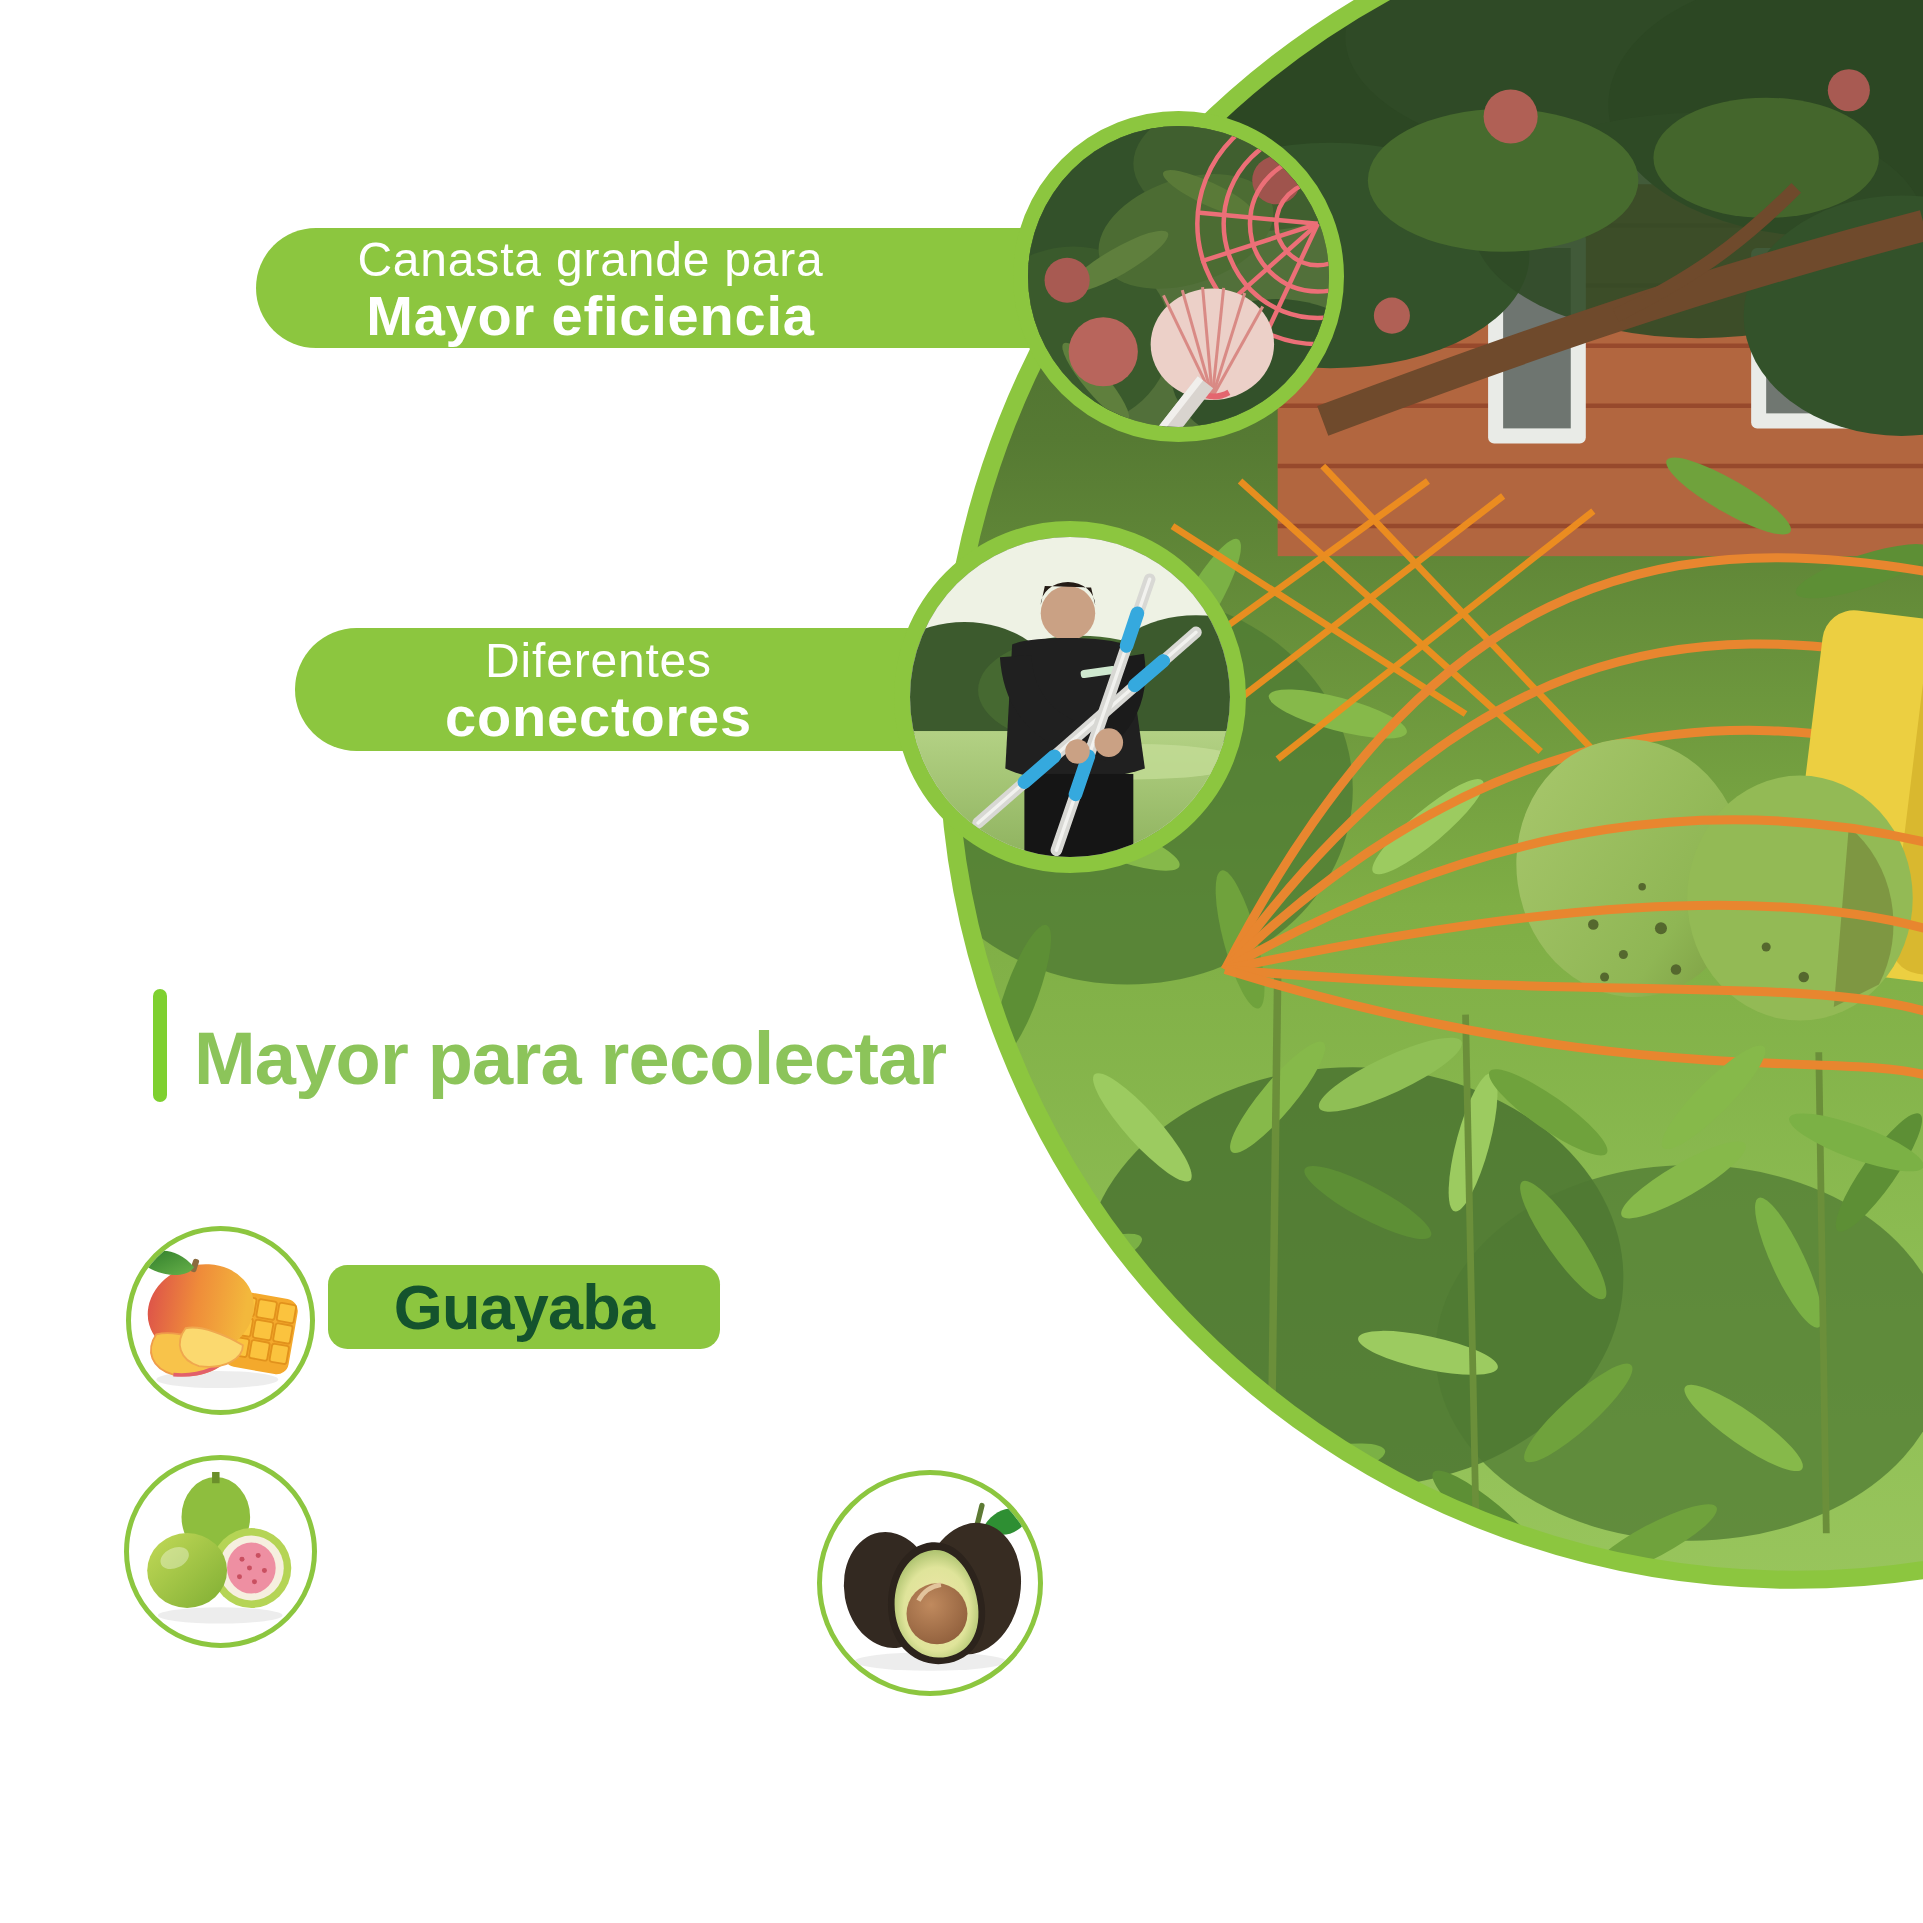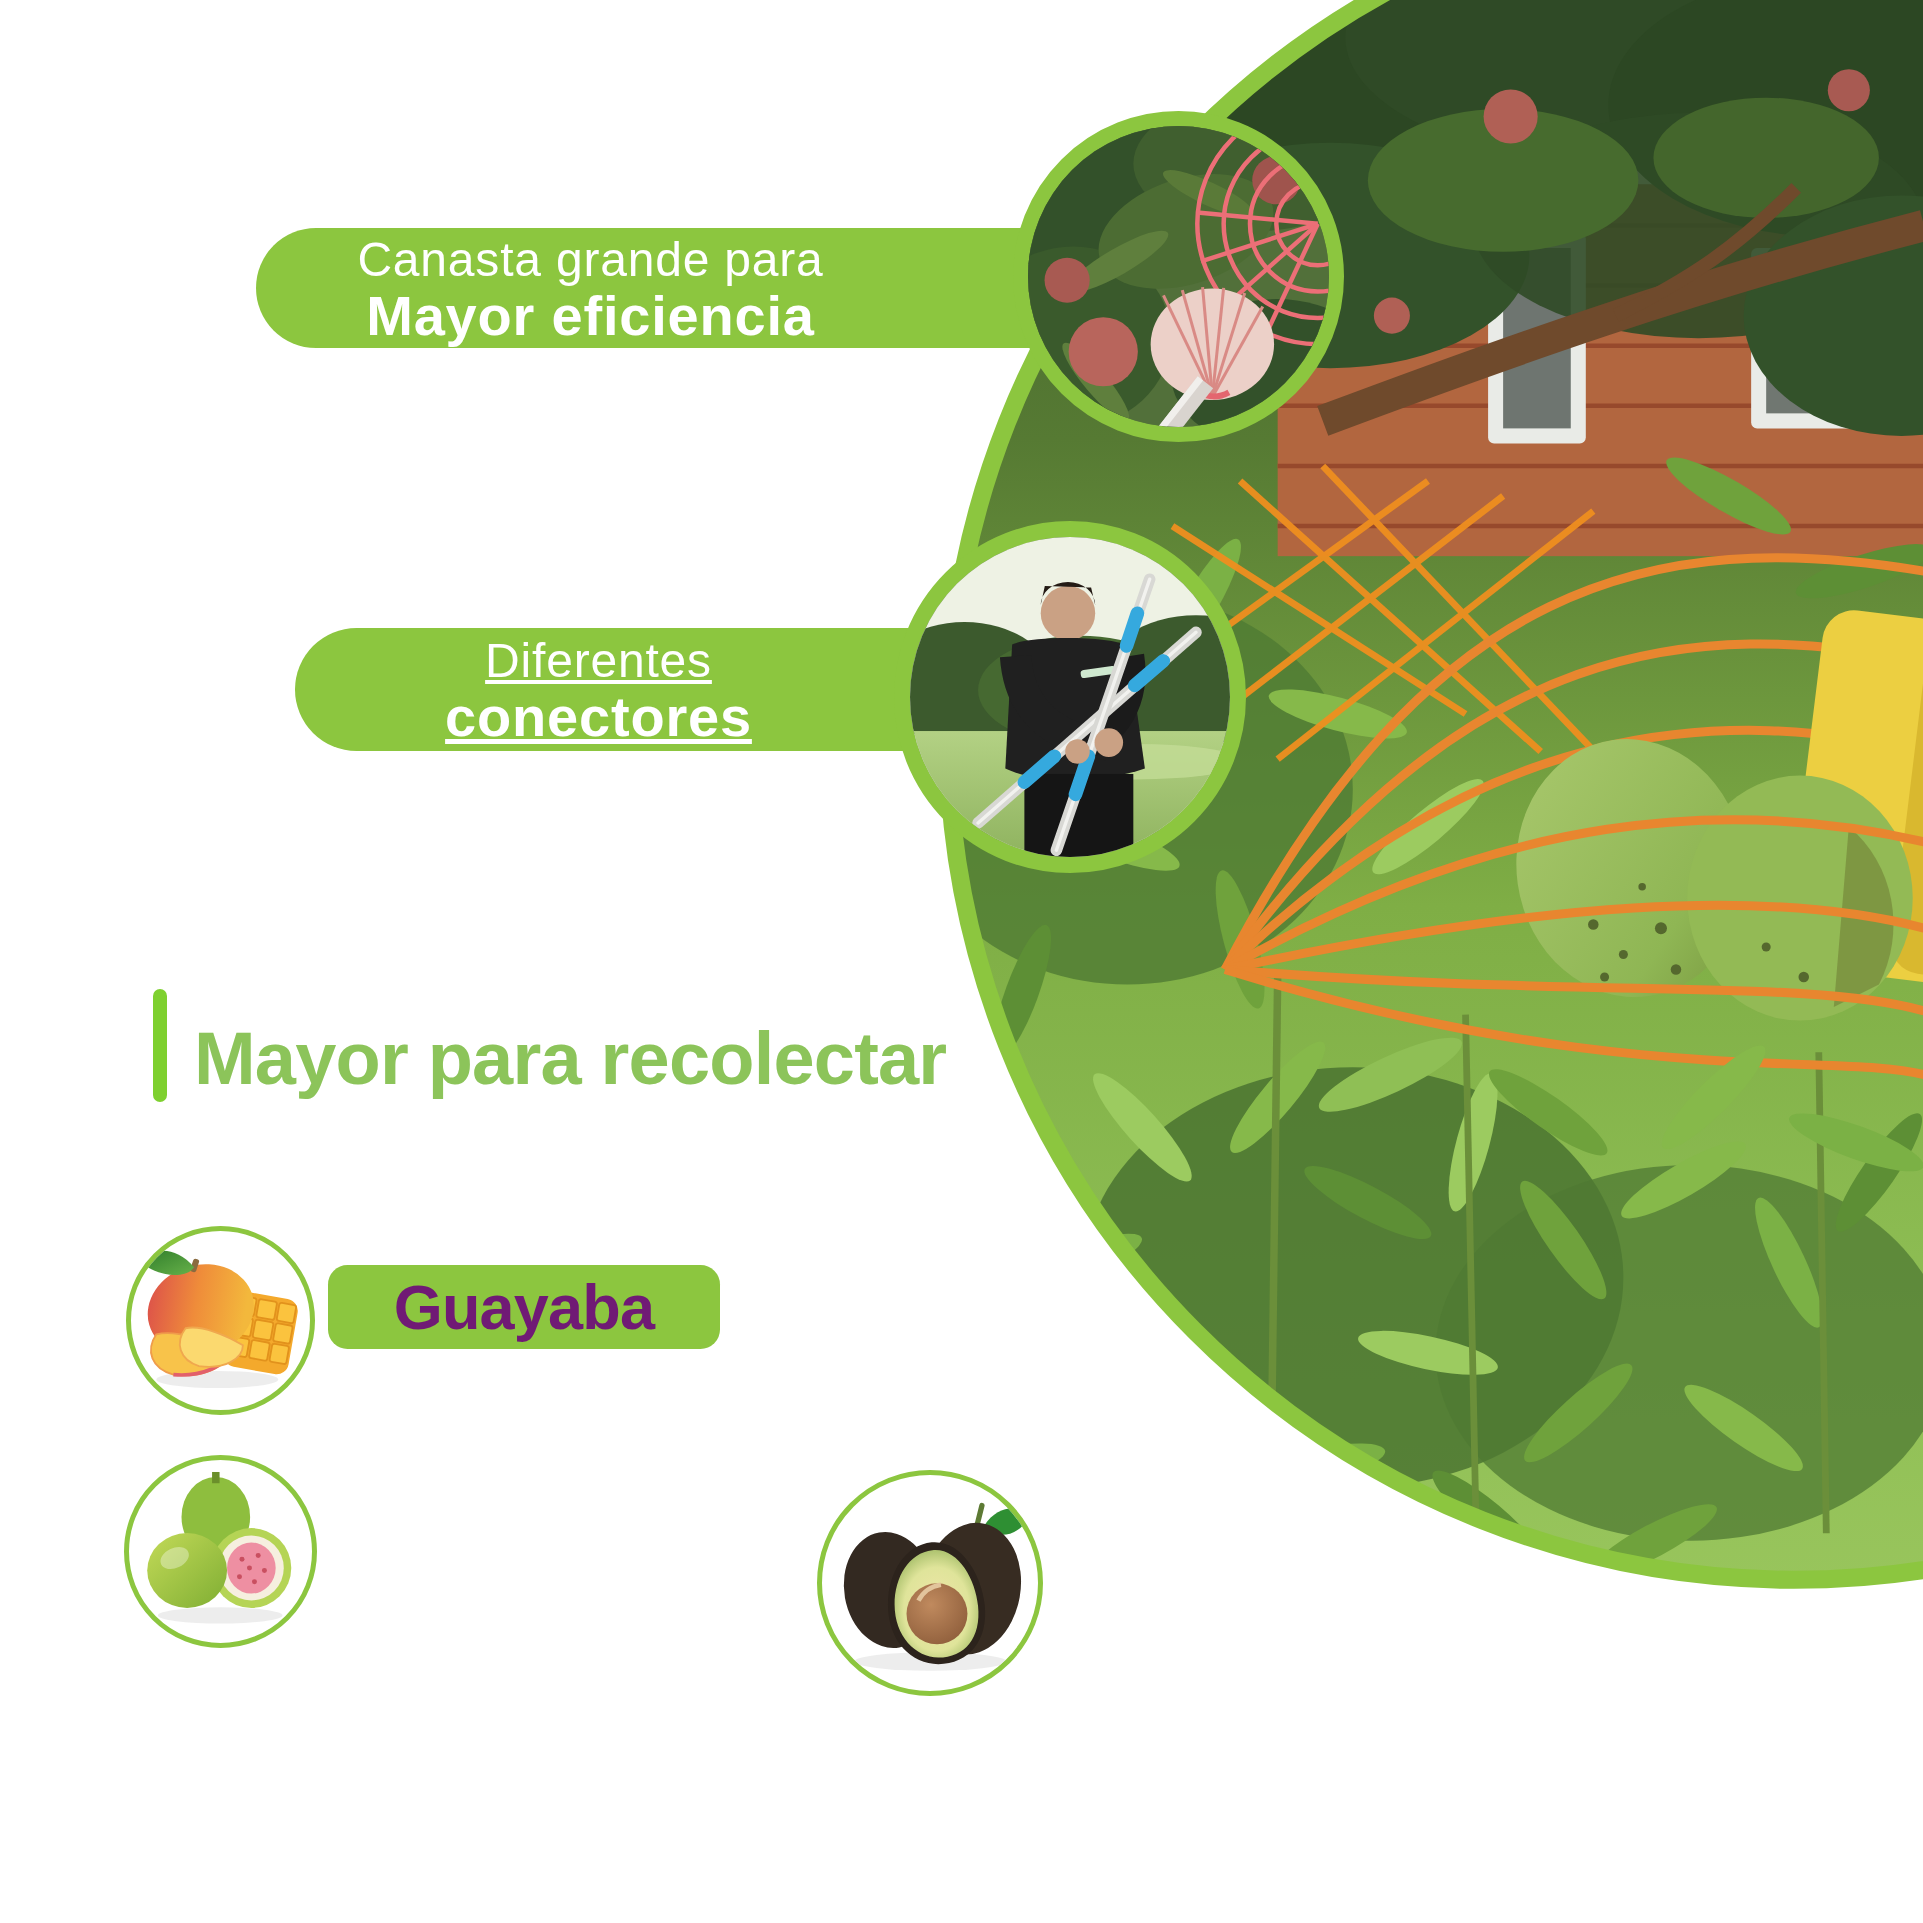--- a/index.html
+++ b/index.html
@@ -7,21 +7,21 @@
     position:relative;width:1924px;height:1924px;overflow:hidden;
     background:#ffffff;font-family:"Liberation Sans",sans-serif;
   }
   
   .pill{
     position:absolute;background:#8cc63f;border-radius:64px;color:#fff;
     display:flex;flex-direction:column;justify-content:center;align-items:center;
     z-index:1;text-align:center;
   }
   .pill-canasta{left:256px;top:228px;width:842px;height:120px;padding-right:173px;box-sizing:border-box;}
-  .pill-conectores{left:295px;top:628px;width:806px;height:123px;padding-right:199px;box-sizing:border-box;text-decoration:underline;}
+  .pill-conectores{left:295px;top:628px;width:806px;height:123px;padding-right:199px;box-sizing:border-box;}
   .pill-line1{font-size:48px;font-weight:400;line-height:54px;letter-spacing:0.8px;}
   .pill-line2{font-size:56px;font-weight:700;line-height:57px;letter-spacing:0.8px;}
   
   .photo-layer{position:absolute;left:0;top:0;z-index:2;pointer-events:none;}
   
   .inset{
     position:absolute;border-radius:50%;overflow:hidden;background:#5a7a3c;
     border:15px solid #8cc63f;z-index:3;
   }
   .inset-picker{left:1013px;top:111px;width:301px;height:301px;}
@@ -32,21 +32,21 @@
     position:absolute;left:153px;top:989px;width:14.3px;height:113px;
     border-radius:7.5px;background:#7ed02f;z-index:4;
   }
   .heading-text{
     position:absolute;left:194px;top:1016px;z-index:4;
     font-size:74px;font-weight:700;color:#8cc45a;letter-spacing:-0.8px;white-space:nowrap;
   }
   
   .fruit-rect{
     position:absolute;background:#8cc63f;border-radius:19.5px;z-index:4;
-    display:flex;align-items:center;justify-content:center;color:#701a75;
+    display:flex;align-items:center;justify-content:center;color:#14532d;
     font-weight:700;font-size:63px;letter-spacing:-0.8px;
   }
   .rect-guayaba{left:328px;top:1265px;width:392px;height:84px;}
   .rect-mango{left:323px;top:1508px;width:376px;height:85px;}
   .rect-aguacates{left:1019px;top:1511px;width:406px;height:84px;}
   .fruit-circle{
     position:absolute;border-radius:50%;background:#ffffff;border:5.3px solid #8cc63f;
     overflow:hidden;z-index:5;display:flex;align-items:center;justify-content:center;
   }
   .circle-guayaba{left:126px;top:1226px;width:179px;height:179px;}

